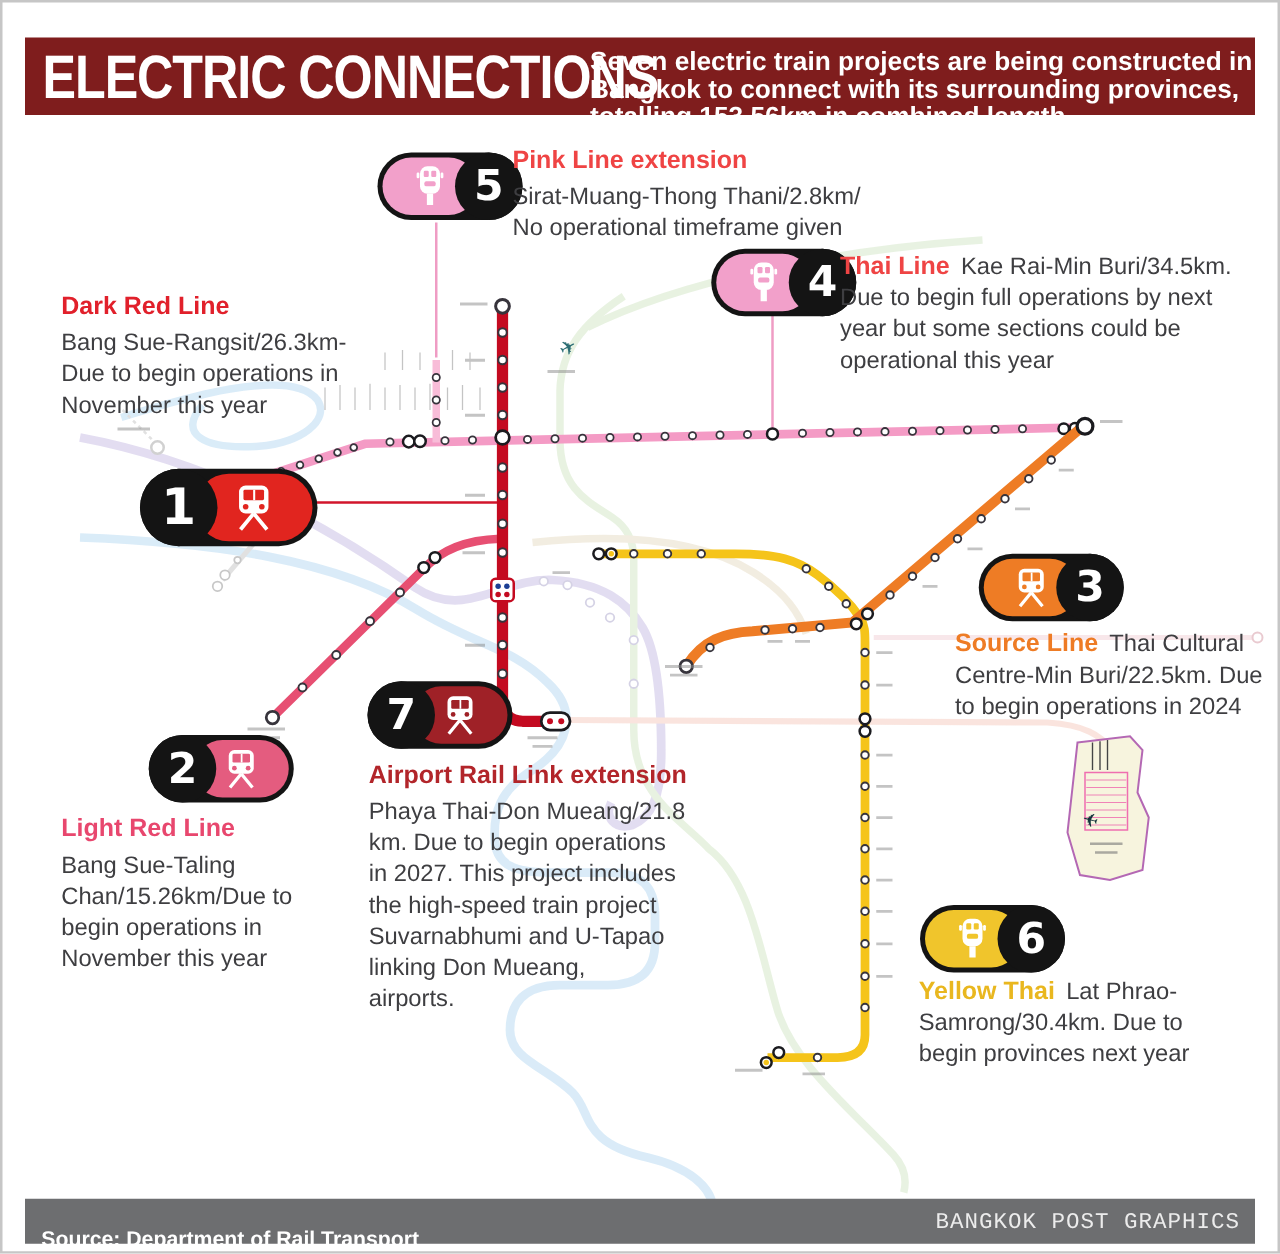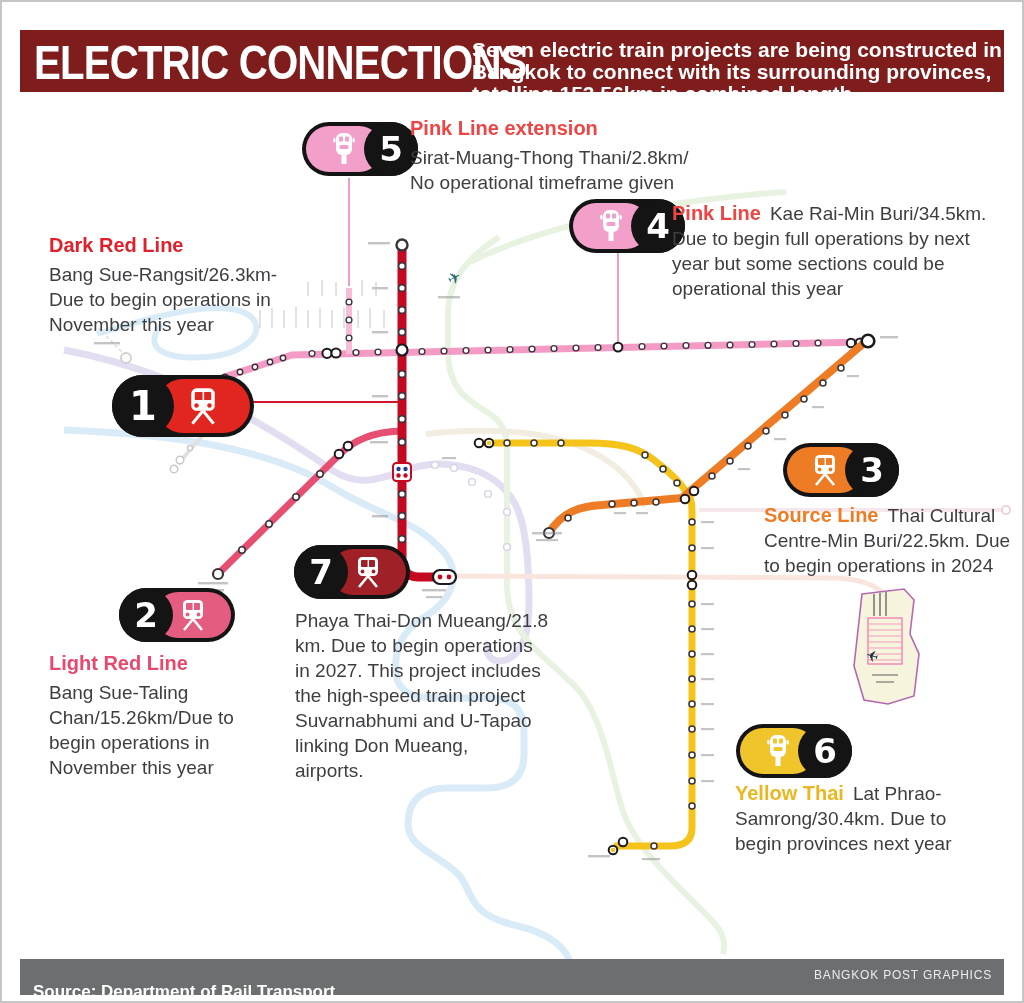--- a/index.html
+++ b/index.html
@@ -8,21 +8,21 @@
         font-family:"Liberation Sans",sans-serif;}
   
   .hdr{position:absolute;left:18px;right:18px;top:28px;height:62px;background:#7f1d1d;}
   .hdr-title{position:absolute;left:14px;top:4px;color:#fff;font-size:49px;font-weight:800;
              letter-spacing:-1px;transform:scaleX(.82);transform-origin:left center;white-space:nowrap;}
   .hdr-sub{position:absolute;left:452px;top:9px;width:548px;color:#fff;font-size:21px;
            font-weight:bold;line-height:22px;}
   
   .ftr{position:absolute;left:18px;right:18px;top:957px;height:36px;background:#6d6e70;}
   .ftr-src{position:absolute;left:13px;top:23px;color:#fff;font-size:17px;font-weight:bold;}
-  .ftr-credit{position:absolute;right:12px;top:9px;color:#ececec;font-size:12px;letter-spacing:.8px;}
+  .ftr-credit{position:absolute;right:12px;top:9px;color:#ececec;font-size:18px;letter-spacing:.8px;font-family:Liberation Mono, monospace;}
   
   .mapsvg{position:absolute;left:0;top:0;}
   
   .tblock{position:absolute;font-size:19px;line-height:25px;color:#3e3e41;}
   .tt{font-weight:bold;font-size:20px;margin:0 0 4px 0;}
   .tline{white-space:nowrap;}
   .inl .t{font-weight:bold;font-size:20px;margin-right:9px;}
   .c-darkred{color:#e1202b}.c-lightred{color:#e8476e}.c-orange{color:#ee7c25}
   .c-pink{color:#ef4444}.c-yellow{color:#e9b71f}.c-brick{color:#b2252a}
   
@@ -403,21 +403,21 @@
     <span class="bnum">6</span>
   </div>
 
   <div class="tblock" style="left:408px;top:114px;">
     <div class="tt c-pink">Pink Line extension</div>
     <div class="tline">Sirat-Muang-Thong Thani/2.8km/</div>
     <div class="tline">No operational timeframe given</div>
   </div>
 
   <div class="tblock inl" style="left:670px;top:199px;width:338px;">
-    <span class="t c-pink">Pink Line</span><span>Kae Rai-Min Buri/34.5km. Due to begin full operations by next year but some sections could be operational this year</span>
+    <span class="t c-pink">Thai Line</span><span>Kae Rai-Min Buri/34.5km. Due to begin full operations by next year but some sections could be operational this year</span>
   </div>
 
   <div class="tblock" style="left:47px;top:231px;">
     <div class="tt c-darkred">Dark Red Line</div>
     <div class="tline">Bang Sue-Rangsit/26.3km-</div>
     <div class="tline">Due to begin operations in</div>
     <div class="tline">November this year</div>
   </div>
 
   <div class="tblock inl" style="left:762px;top:501px;width:252px;">
@@ -426,20 +426,21 @@
 
   <div class="tblock" style="left:47px;top:649px;">
     <div class="tt c-lightred">Light Red Line</div>
     <div class="tline">Bang Sue-Taling</div>
     <div class="tline">Chan/15.26km/Due to</div>
     <div class="tline">begin operations in</div>
     <div class="tline">November this year</div>
   </div>
 
   <div class="tblock" style="left:293px;top:606px;">
+    <div class="tt c-brick">Airport Rail Link extension</div>
     <div class="tline">Phaya Thai-Don Mueang/21.8</div>
     <div class="tline">km. Due to begin operations</div>
     <div class="tline">in 2027.  This project includes</div>
     <div class="tline">the high-speed train project</div>
     <div class="tline">Suvarnabhumi and U-Tapao</div>
     <div class="tline">linking Don Mueang,</div>
     <div class="tline">airports.</div>
   </div>
 
   <div class="tblock inl" style="left:733px;top:779px;width:256px;">

